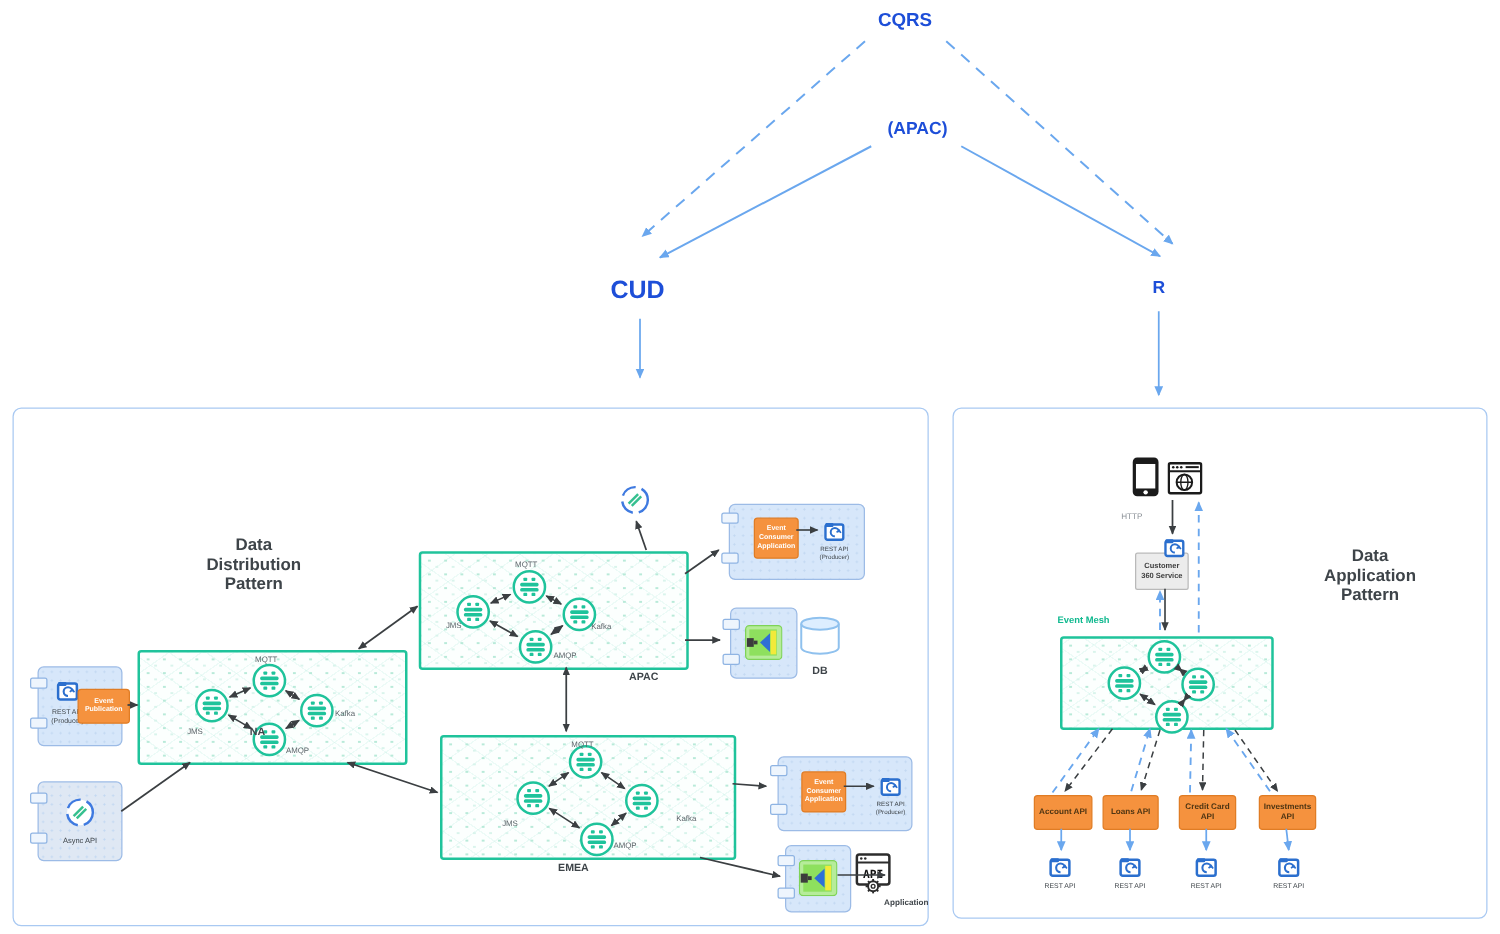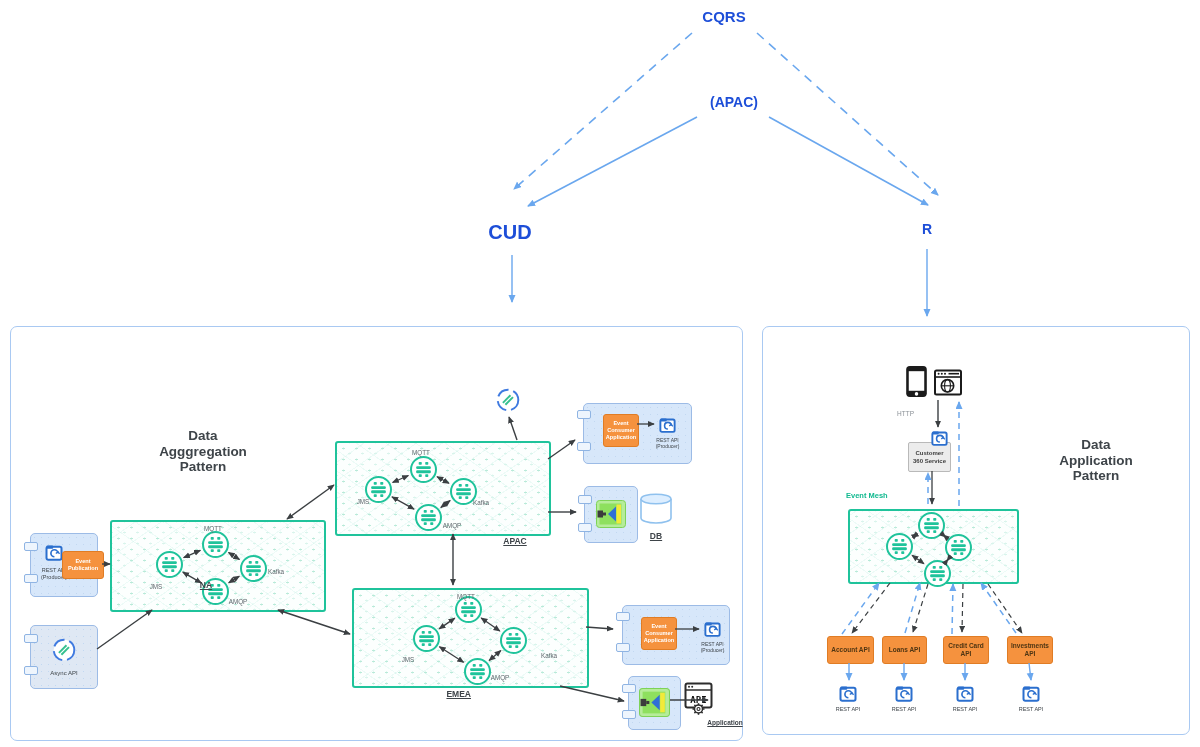--- a/index.html
+++ b/index.html
@@ -22,21 +22,21 @@
 
   .obox{position:absolute;background:#f5923e;border:1px solid #e07c24;border-radius:3px;
         color:#ffffff;font-size:5.6px;font-weight:bold;display:flex;align-items:center;
         justify-content:center;text-align:center;line-height:1.3;z-index:3;}
   .api-box{position:absolute;background:#f5923e;border:1px solid #e07c24;border-radius:3px;
         color:#4e3513;font-size:6.5px;font-weight:bold;display:flex;align-items:center;
         justify-content:center;text-align:center;line-height:1.3;z-index:3;}
 
   .tiny{position:absolute;font-size:5.5px;color:#3e4449;text-align:center;line-height:1.25;}
   .tiny span{display:block;}
-  .region-label{position:absolute;font-size:8.5px;font-weight:bold;color:#3e4449;text-align:center;z-index:4;text-decoration:underline;}
+  .region-label{position:absolute;font-size:8.5px;font-weight:bold;color:#3e4449;text-align:center;z-index:4;}
   .proto{position:absolute;font-size:6.3px;color:#5d666b;transform:translate(-50%,-50%);z-index:4;white-space:nowrap;}
 
   .mesh{position:absolute;border:2px solid #1fc39b;border-radius:3px;background-color:#fcfffe;z-index:1;
         background-image:
           radial-gradient(#b9ead9 1px, transparent 1.3px),
           radial-gradient(#d9f4ec 1px, transparent 1.3px),
           repeating-linear-gradient(35deg, rgba(31,195,155,0.07) 0 1px, transparent 1px 17px),
           repeating-linear-gradient(-35deg, rgba(31,195,155,0.07) 0 1px, transparent 1px 15px);
         background-size:13px 11px, 13px 11px, auto, auto;
         background-position:0 0, 6px 5px, 0 0, 0 0;}
@@ -120,21 +120,21 @@
     </svg>
 
   <div class="abs big-label" style="left:684px;top:8px;width:80px;font-size:15px;">CQRS</div>
   <div class="abs big-label" style="left:684px;top:94px;width:100px;font-size:14px;">(APAC)</div>
   <div class="abs big-label" style="left:480px;top:221px;width:60px;font-size:20px;">CUD</div>
   <div class="abs big-label" style="left:897px;top:221px;width:60px;font-size:14px;">R</div>
 
   <div class="panel" style="left:10px;top:326px;width:731px;height:413px;"></div>
   <div class="panel-title" style="left:143px;top:428px;width:120px;">
     <span>Data</span>
-    <span>Agggregation</span>
+    <span>Distribution</span>
     <span>Pattern</span>
   </div>
 
   <div class="comp" style="left:30px;top:533px;width:66px;height:62px;">
     <div class="port" style="top:8px;"></div>
     <div class="port" style="top:40px;"></div>
     <div class="icon" style="left:12px;top:9px;width:22px;height:20px;">
         <svg viewBox="0 0 24 24">
           <rect x="3" y="4.5" width="18" height="15.5" rx="2" fill="#fff" stroke="#2b6fce" stroke-width="2.4"></rect>
           <rect x="3" y="3" width="8" height="4" rx="1" fill="#2b6fce"></rect>

